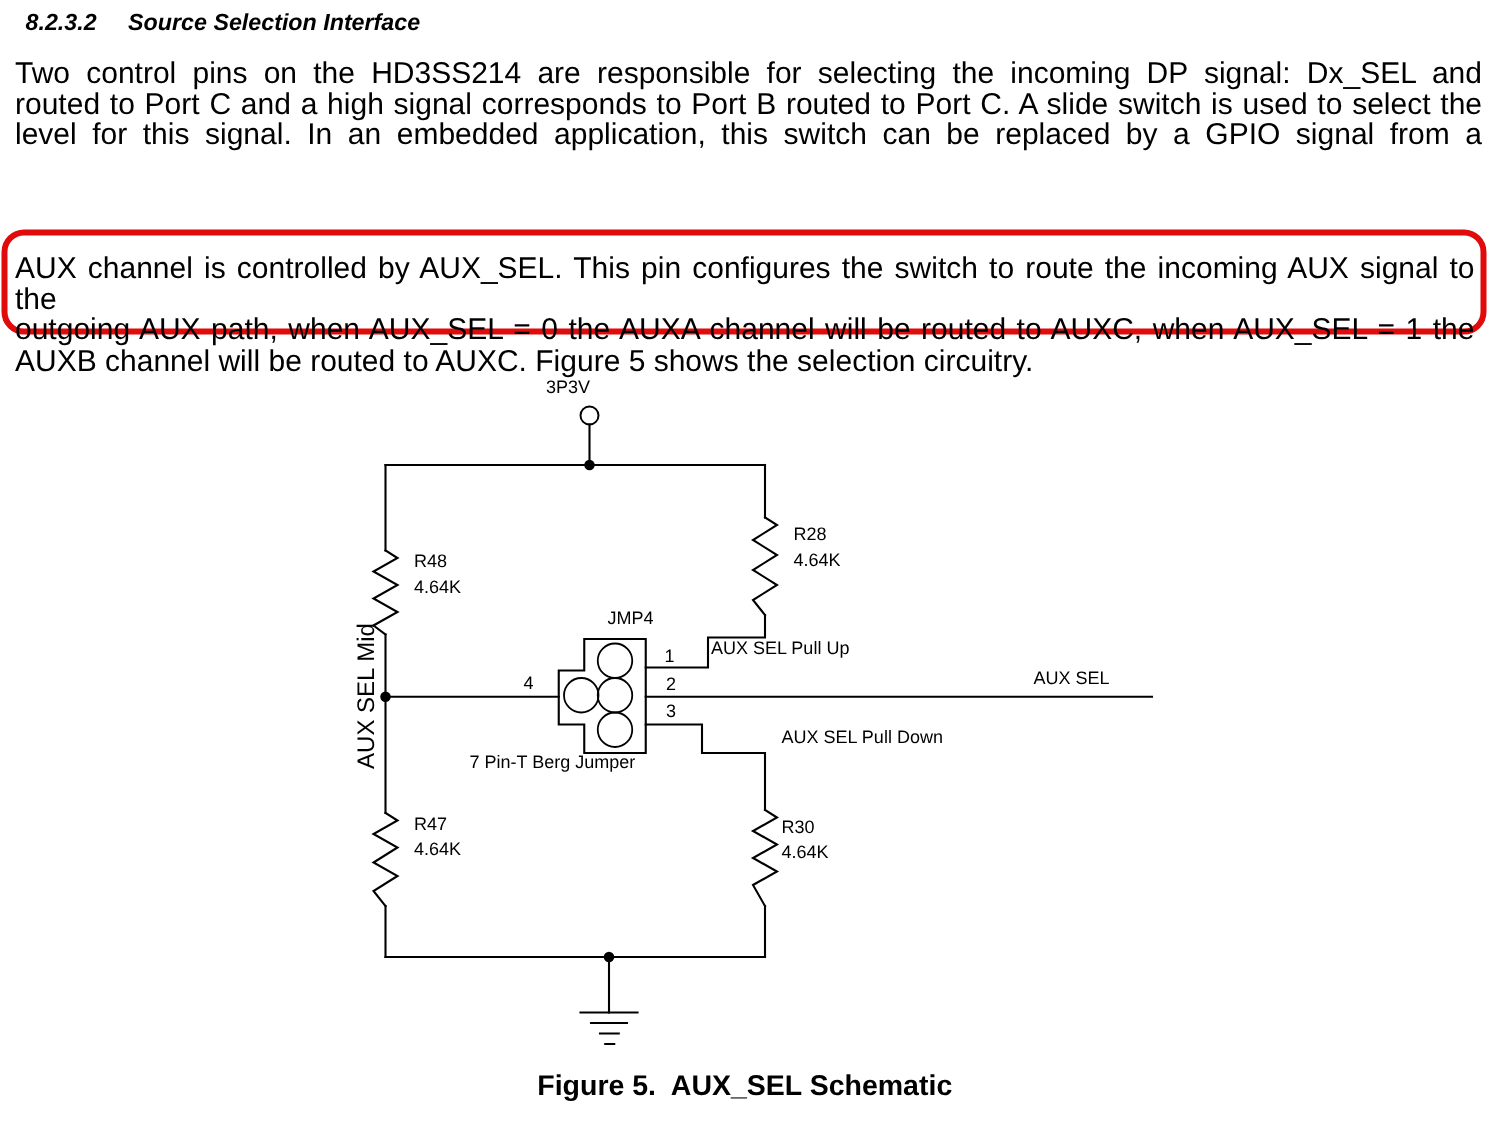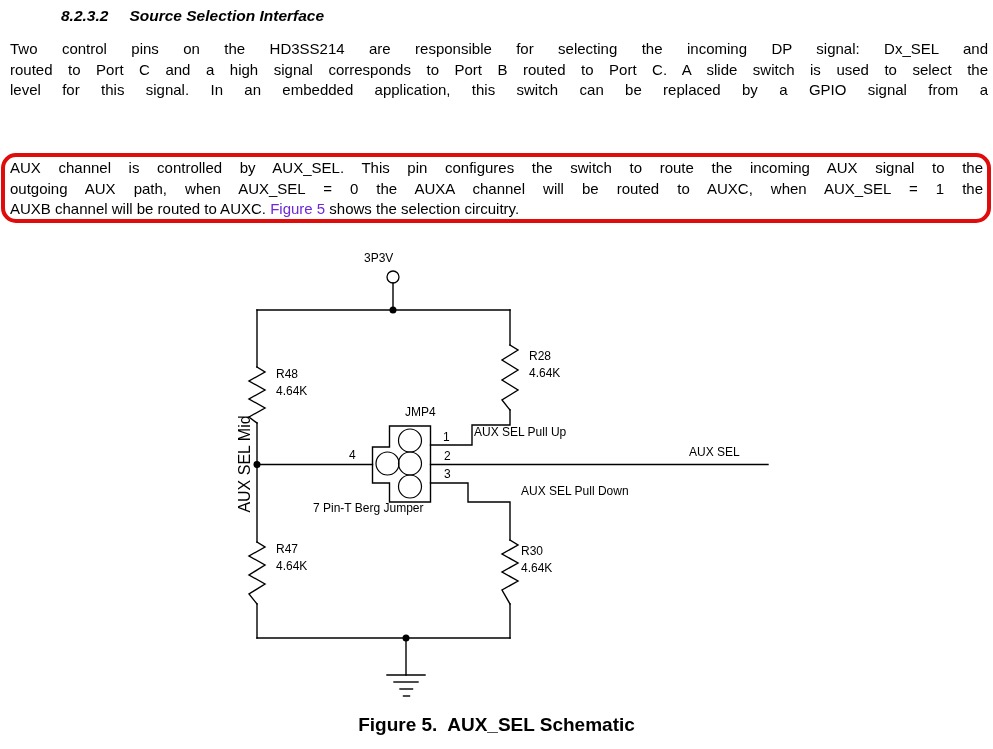--- a/index.html
+++ b/index.html
@@ -1,34 +1,34 @@
 <!DOCTYPE html>
 <html><head>
 <meta charset="utf-8">
 <style>
   html,body{margin:0;padding:0;background:#ffffff;}
   .page{position:relative;width:993px;height:749px;background:#ffffff;overflow:hidden;
         font-family:"Liberation Sans","DejaVu Sans",sans-serif;color:#000;}
 
   
   .heading{position:absolute;left:17px;top:7px;font-size:15.5px;font-weight:bold;
-           font-style:italic;white-space:nowrap;margin-left:44px;}
+           font-style:italic;white-space:nowrap;}
   .heading .title{margin-left:21px;}
 
   
-  .para{position:absolute;left:10px;width:978px;font-size:15px;line-height:20.6px;}
+  .para{position:absolute;left:10px;width:978px;font-size:20px;line-height:20.6px;}
   .para1{top:39px;}
   .jl{text-align:justify;text-align-last:justify;}
   .ll{text-align:left;}
 
   
   .redbox{position:absolute;left:1px;top:153px;width:990px;height:70px;box-sizing:border-box;
-          border:4px solid #e00b0b;border-radius:15px;padding:1px 4px 0 5px;}
+          border:4px solid #e00b0b;border-radius:15px;padding:12px 4px 0 5px;}
   .redbox .para{position:static;width:auto;}
-  .link{color:#6d28d9;cursor:pointer;}
+  .link{color:#000000;cursor:pointer;}
 
   
   .schem-svg{position:absolute;left:0;top:0;width:993px;height:749px;}
   .slabel{position:absolute;font-size:12px;line-height:16px;white-space:nowrap;}
   .vlabel{position:absolute;left:245px;top:464px;font-size:16px;line-height:16px;
           white-space:nowrap;transform:translate(-50%,-50%) rotate(-90deg);}
 
   
   .caption{position:absolute;left:0;top:714px;width:993px;text-align:center;
            font-size:19px;font-weight:bold;white-space:pre;}

